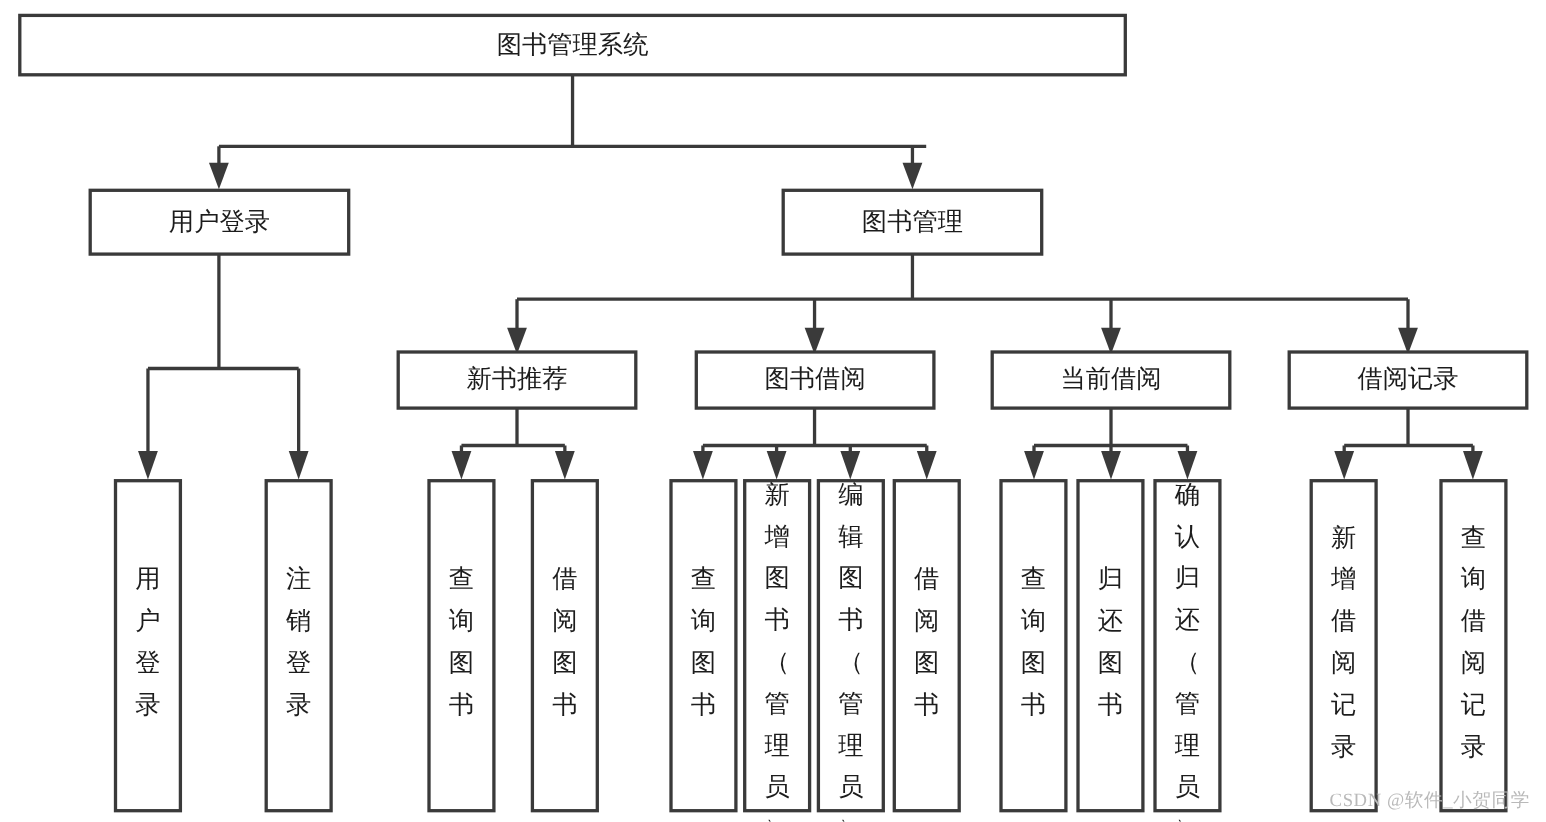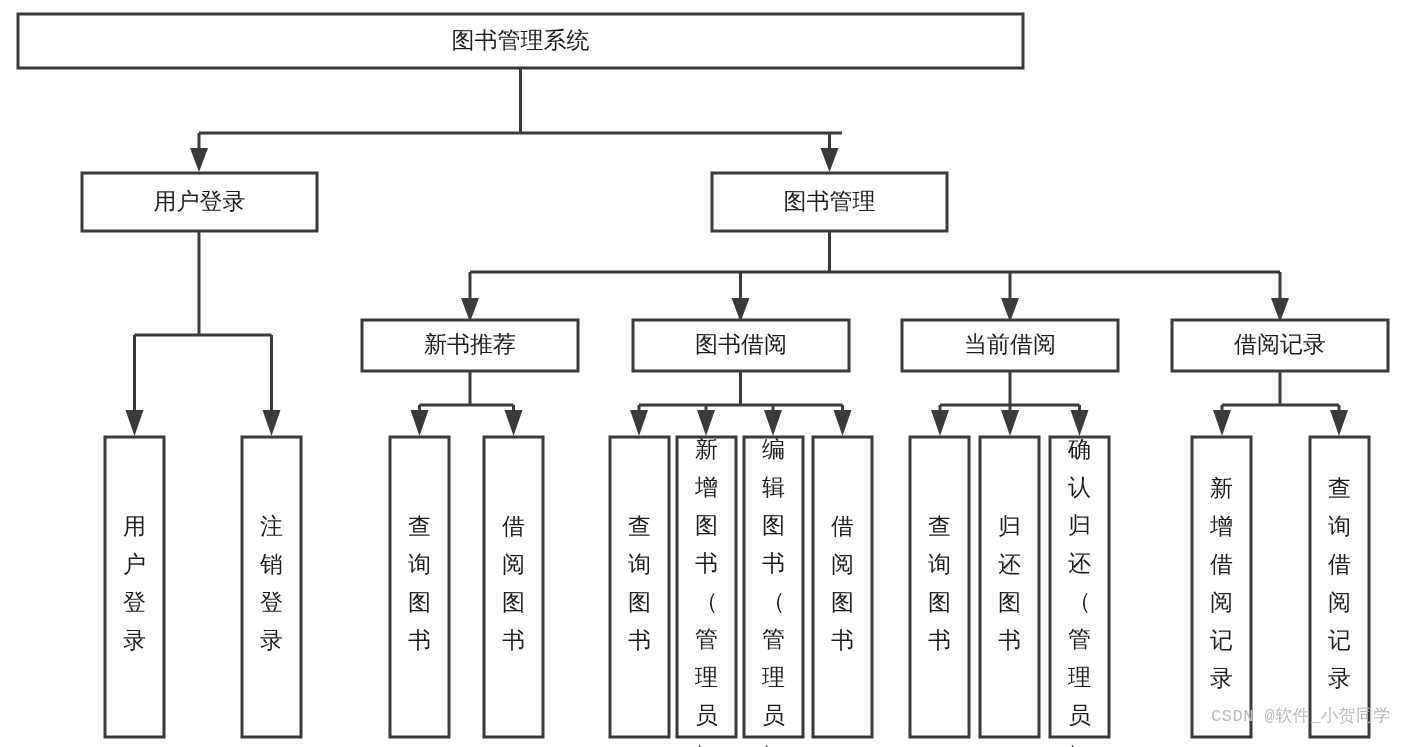--- a/index.html
+++ b/index.html
@@ -49,22 +49,22 @@
   }
   .node-label-vertical {
     fill: #1c1c1c;
     font-family: "Liberation Sans", "DejaVu Sans", sans-serif;
     font-size: 23px;
     text-anchor: middle;
   }
   .watermark {
     position: absolute;
     right: 14px;
-    bottom: 20px;
-    font-family: Liberation Mono, monospace;
+    bottom: 8px;
+    font-family: Liberation Serif, serif;
     font-size: 17px;
     color: #b9b9b9;
     letter-spacing: 0.5px;
     white-space: nowrap;
     user-select: none;
   }
 </style>
 </head>
 <body>
 

